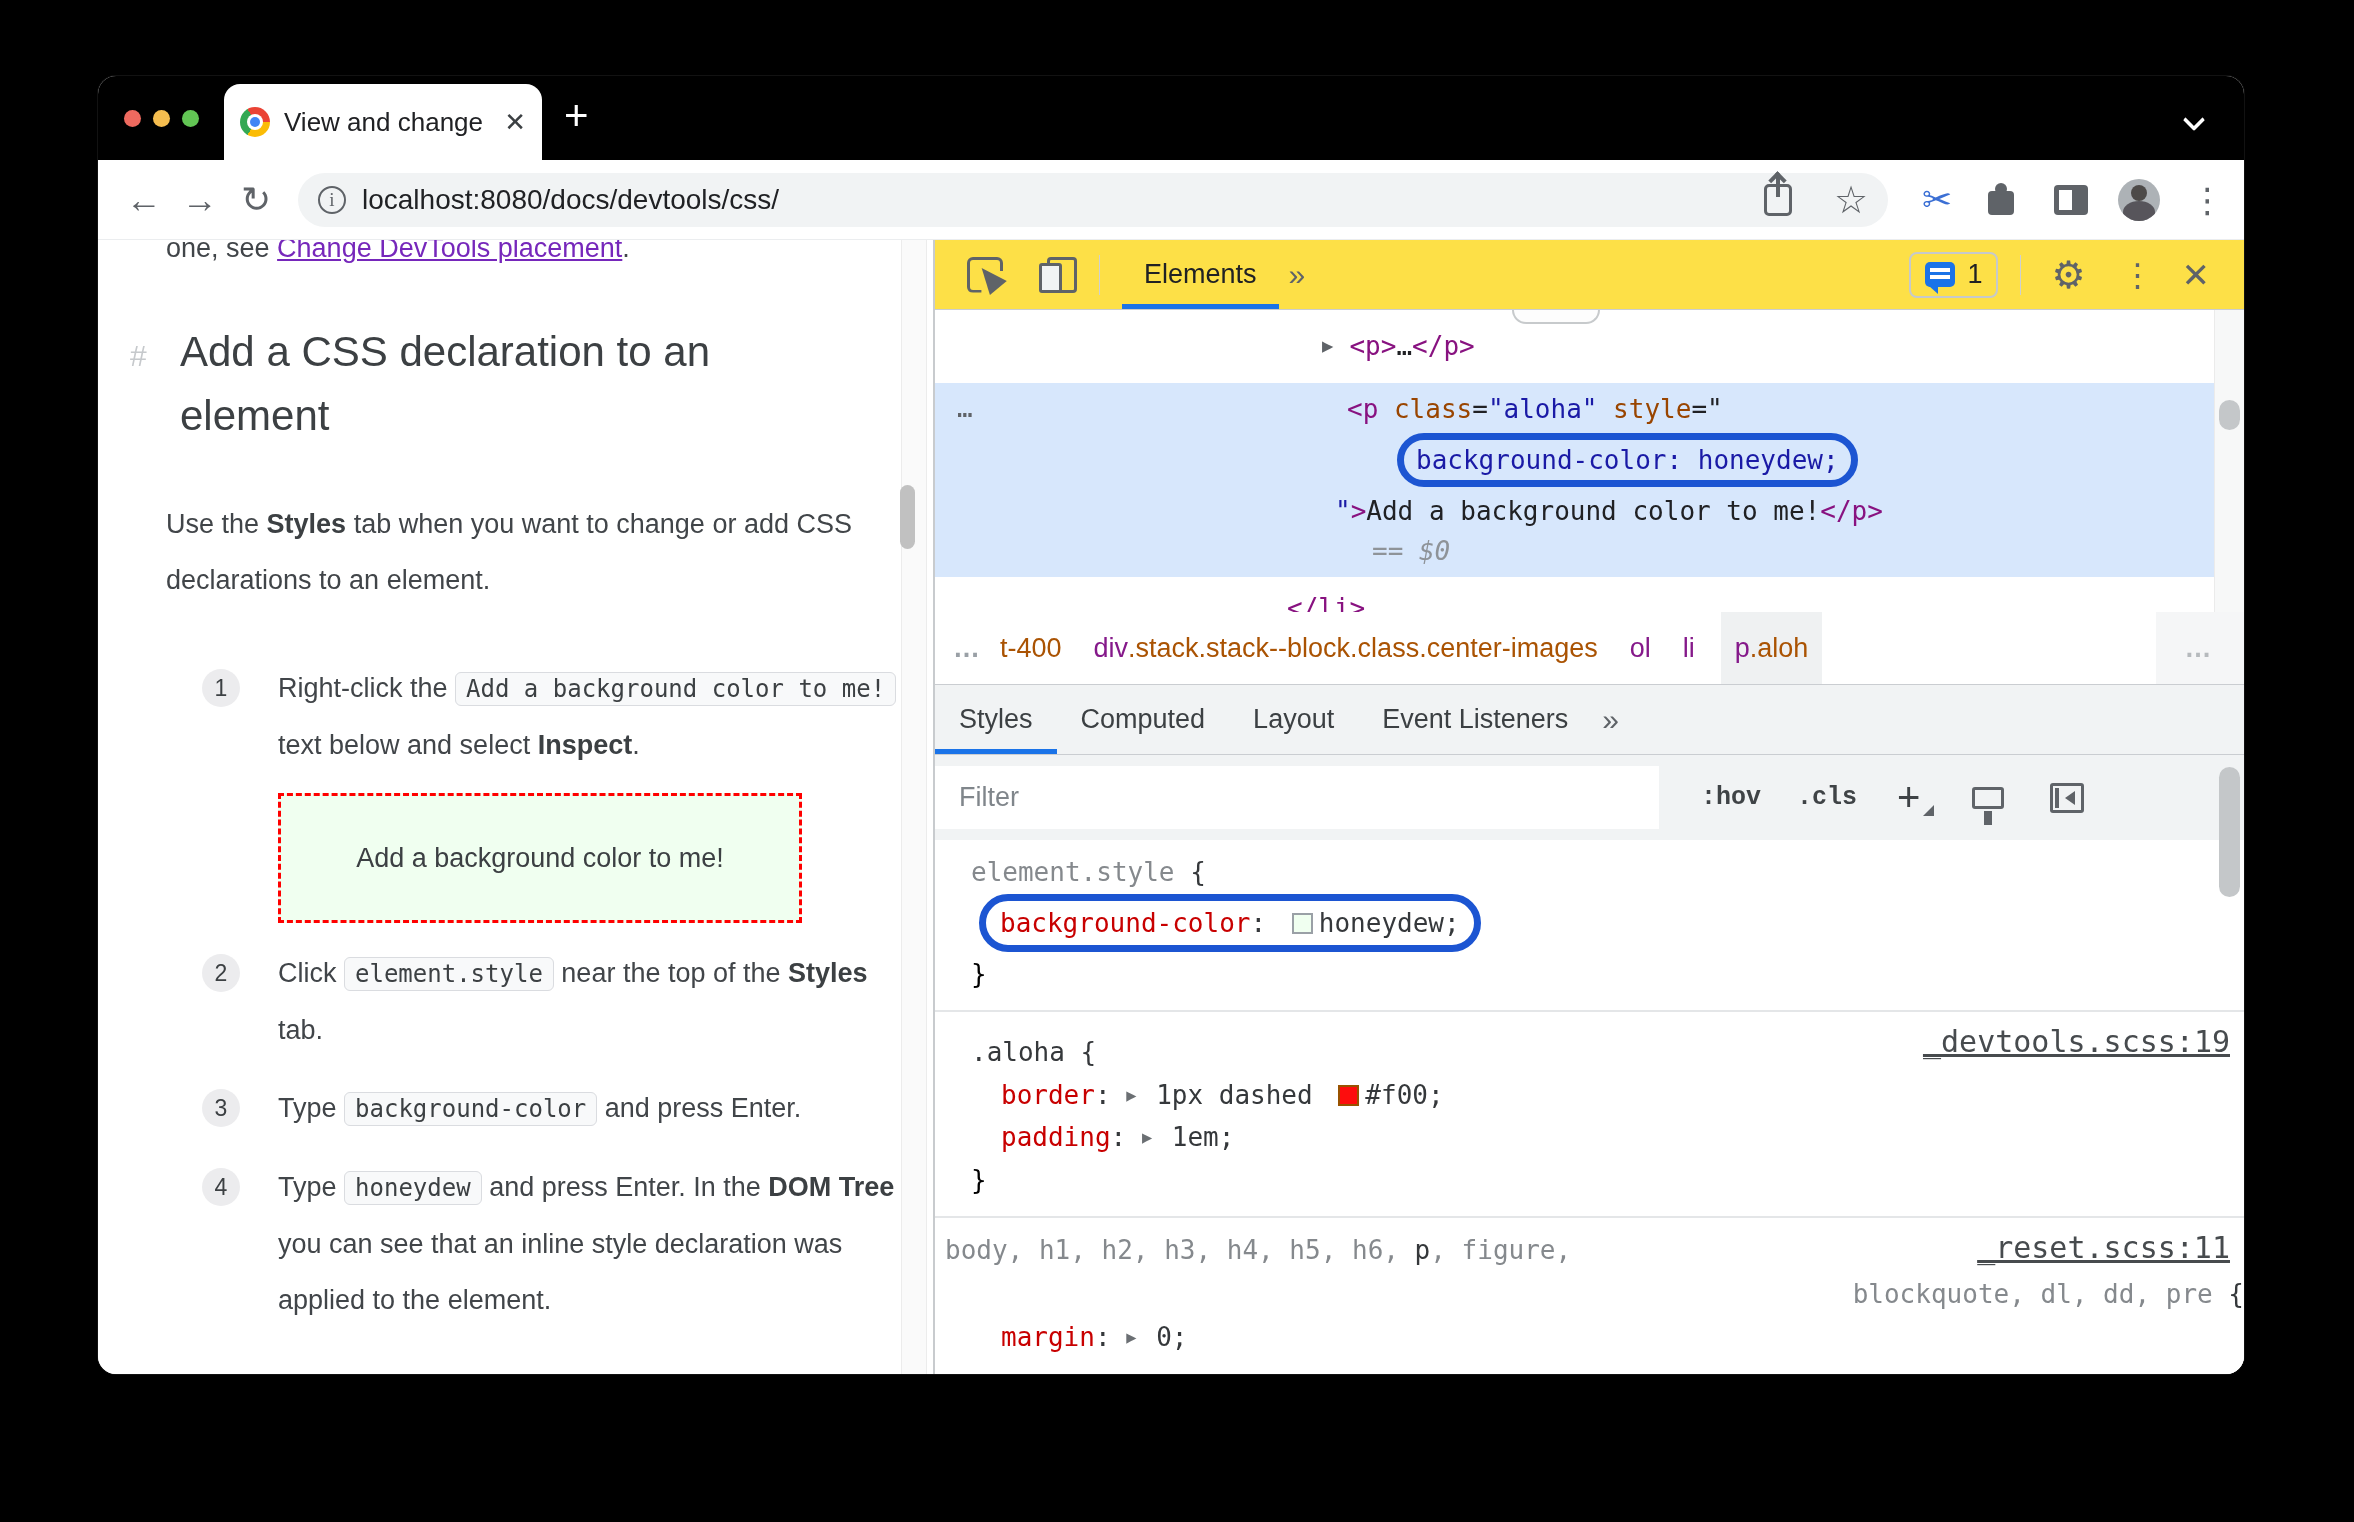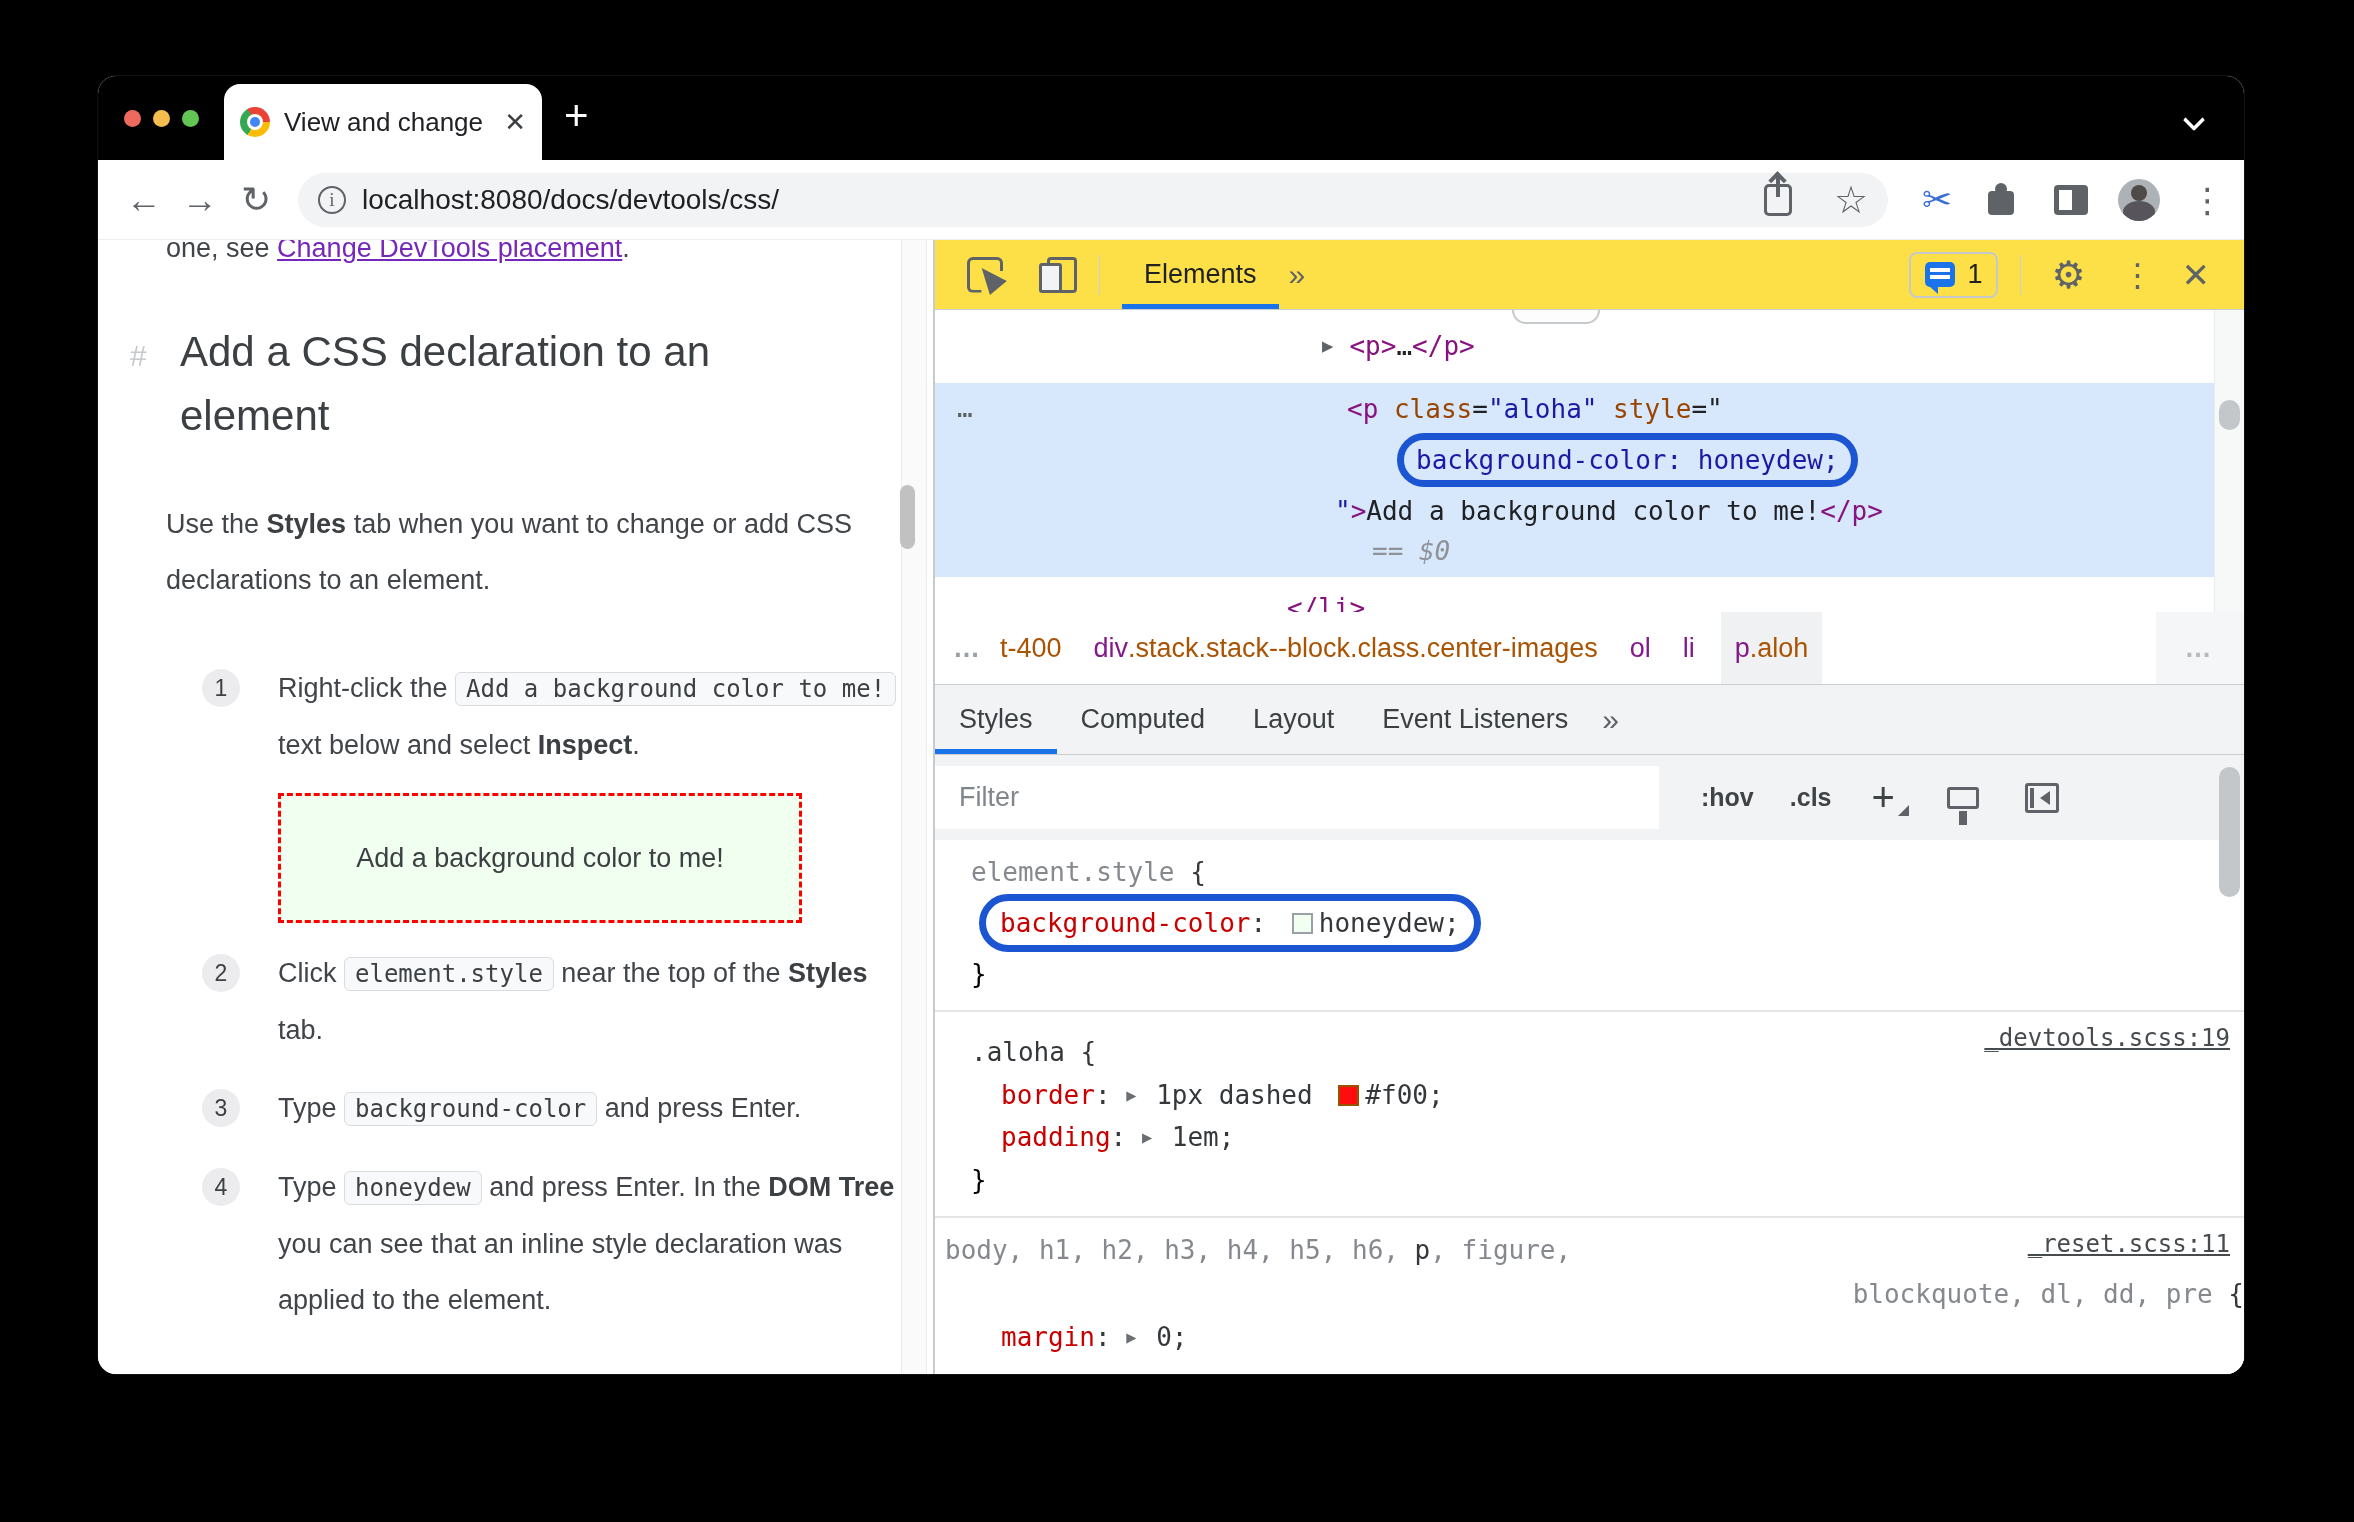--- a/index.html
+++ b/index.html
@@ -147,42 +147,42 @@
   .sb-tabs { height:70px; flex:none; background:#f1f3f4; border-bottom:1px solid #cacdd1;
              display:flex; align-items:center; font-size:27px; color:#3c4043; }
   .sb-tab { padding:0 24px; height:100%; display:flex; align-items:center; position:relative; }
   .sb-tab.active::after{content:"";position:absolute;left:0;right:0;bottom:0;height:5px;background:#1a73e8;}
 
   
   .filter-row { height:85px; flex:none; background:#f1f3f4; display:flex; align-items:center; position:relative; }
   .filter-input { width:724px; height:63px; border:none; background:#fff; font-size:27px; padding:0 24px;
                   font-family:"Liberation Sans",sans-serif; color:#202124; outline:none; flex:none; }
   .filter-input::placeholder { color:#80868b; }
-  .pseudo { font-family:Liberation Sans, sans-serif; font-size:25px; color:#3f4346; font-weight:700; }
+  .pseudo { font-family:Liberation Mono, monospace; font-size:25px; color:#3f4346; font-weight:700; }
   .hov { margin-left:42px; } .cls { margin-left:36px; }
   .plus-btn { font-size:40px; color:#3f4346; margin-left:40px; position:relative; font-weight:400; }
   .plus-btn::after{content:"";position:absolute;right:-14px;bottom:4px;border-left:11px solid transparent;border-bottom:11px solid #5f6368;}
   .brush-icon { width:32px; height:22px; border:3px solid #5f6368; border-radius:3px; position:relative; margin-left:52px; }
   .brush-icon::after{content:"";position:absolute;left:9px;top:21px;width:8px;height:14px;background:#5f6368;}
   .panel-icon { width:34px; height:30px; border:3px solid #5f6368; border-radius:3px; position:relative; margin-left:46px; }
   .panel-icon::before{content:"";position:absolute;left:2px;top:2px;bottom:2px;width:4px;background:#5f6368;}
   .panel-icon::after{content:"";position:absolute;right:6px;top:5px;border-top:7px solid transparent;border-bottom:7px solid transparent;border-right:10px solid #5f6368;}
   .styles-thumb { position:absolute; right:4px; top:12px; width:21px; height:130px; border-radius:11px; background:#c4c7c9; z-index:5;}
 
   
   .styles { flex:1; background:#fff; font-family:"DejaVu Sans Mono",monospace; font-size:26px; overflow:hidden; position:relative;}
   .sec { border-bottom:2px solid #e4e6e8; padding:10px 0 14px 0; position:relative; }
   .sline { line-height:44px; padding-left:36px; }
   .decl { line-height:42px; padding-left:66px; }
   .gry{color:#85898d}.val{color:#35383b}.prop{color:#c80000}
   .caret-s{color:#6b6f73;font-size:17px;vertical-align:3px;margin-right:4px;}
   .sw{display:inline-block;width:21px;height:21px;border:2px solid #9aa0a6;margin:0 6px -2px 10px;}
   .sw-hd{background:#f0fff0;}
   .sw-red{background:#fd0d0d;border-color:#995200;}
-  .scss-link { position:absolute; right:14px; top:12px; font-size:24px; color:#474b4e;
+  .scss-link { position:absolute; right:14px; top:12px; font-size:30px; color:#474b4e;
                text-decoration:underline; font-family:"DejaVu Sans Mono",monospace; }
   .sec .circled { margin-left:44px; padding:2px 14px; }
 </style>
 </head>
 <body>
 
 <div class="window">
 
   <div class="tabstrip">
     <div class="lights">

